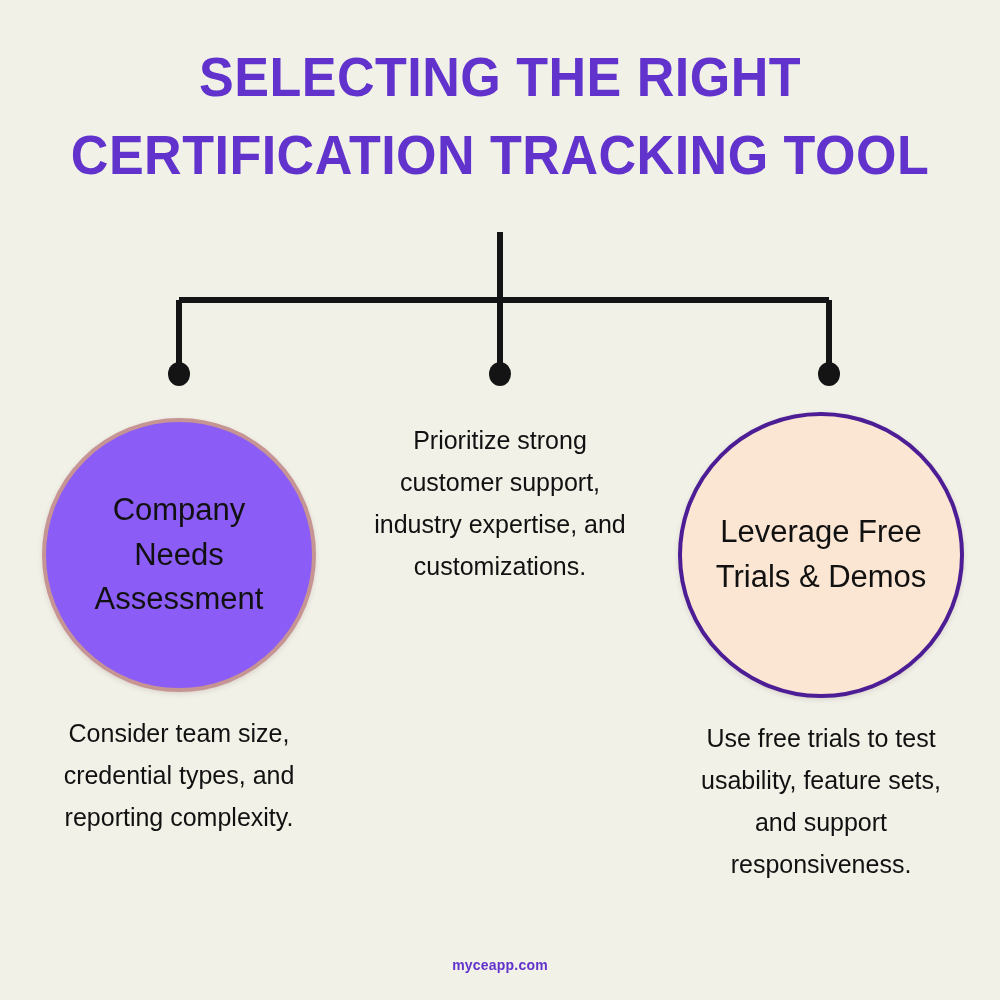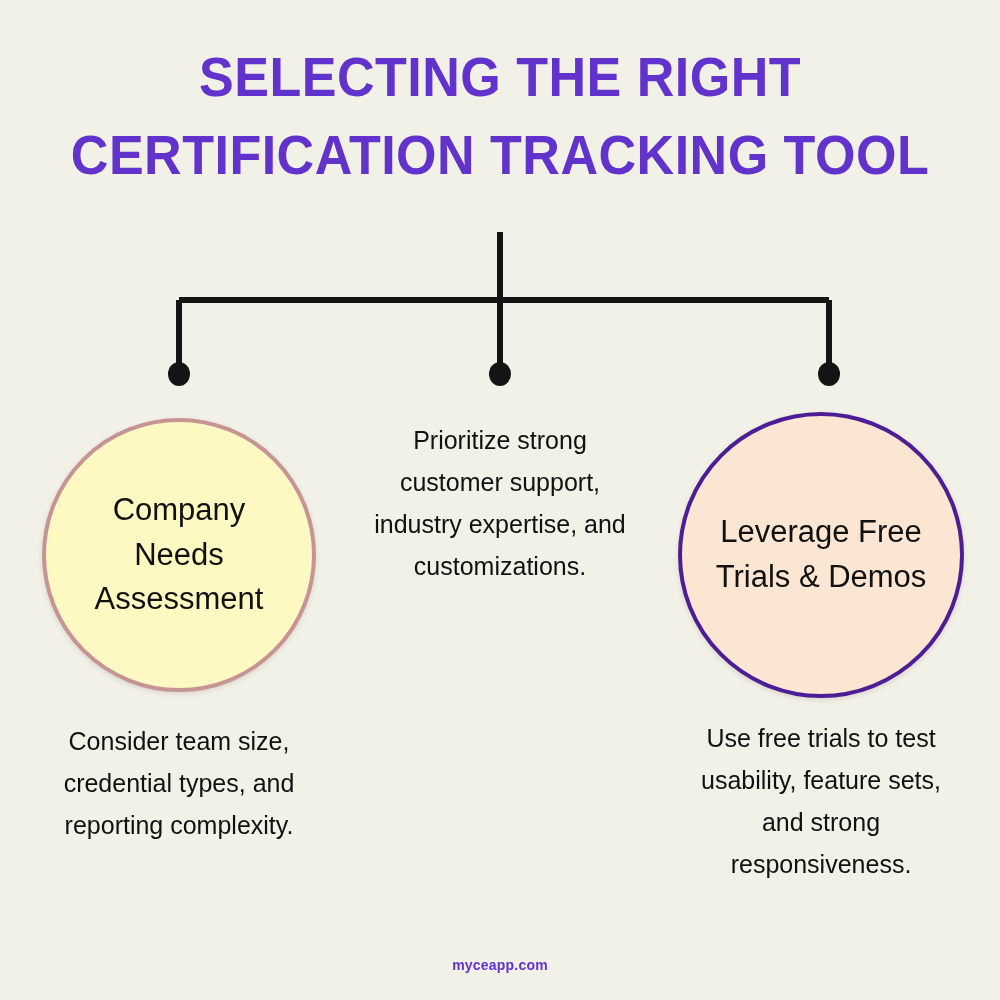--- a/index.html
+++ b/index.html
@@ -85,21 +85,21 @@
     color: #111111;
     font-size: 31px;
     line-height: 1.45;
     padding: 0 16px;
     white-space: pre-line;
   }
 
   .col-0 .circle {
     width: 274px;
     height: 274px;
-    background: #fef9c3;
+    background: #8b5cf6;
     border: 4px solid #C79494;
     margin-top: 18px;
   }
   .col-1 .circle {
     width: 288px;
     height: 288px;
     background: #EFC0A6;
     border: 4px solid #C9928C;
     margin-top: 12px;
   }
@@ -113,21 +113,21 @@
 
   .caption {
     margin-top: 19px;
     color: #111111;
     font-size: 25px;
     line-height: 1.68;
     text-align: center;
     white-space: pre-line;
     width: 312px;
   }
-  .col-0 .caption { margin-top: 28px; }
+  .col-0 .caption { margin-top: 20px; }
 
   
   .footer {
     position: absolute;
     bottom: 26px;
     left: 0;
     width: 1000px;
     text-align: center;
   }
   .footer-text {
@@ -182,21 +182,21 @@
 customizations.</div>
     </div>
 
     <div class="column col-2">
       <div class="circle">
         <div class="circle-label">Leverage Free
 Trials &amp; Demos</div>
       </div>
       <div class="caption">Use free trials to test
 usability, feature sets,
-and strong
+and support
 responsiveness.</div>
     </div>
 
   </div>
 
   <div class="footer">
     <span class="footer-text">myceapp.com</span>
   </div>
 
 </div>

